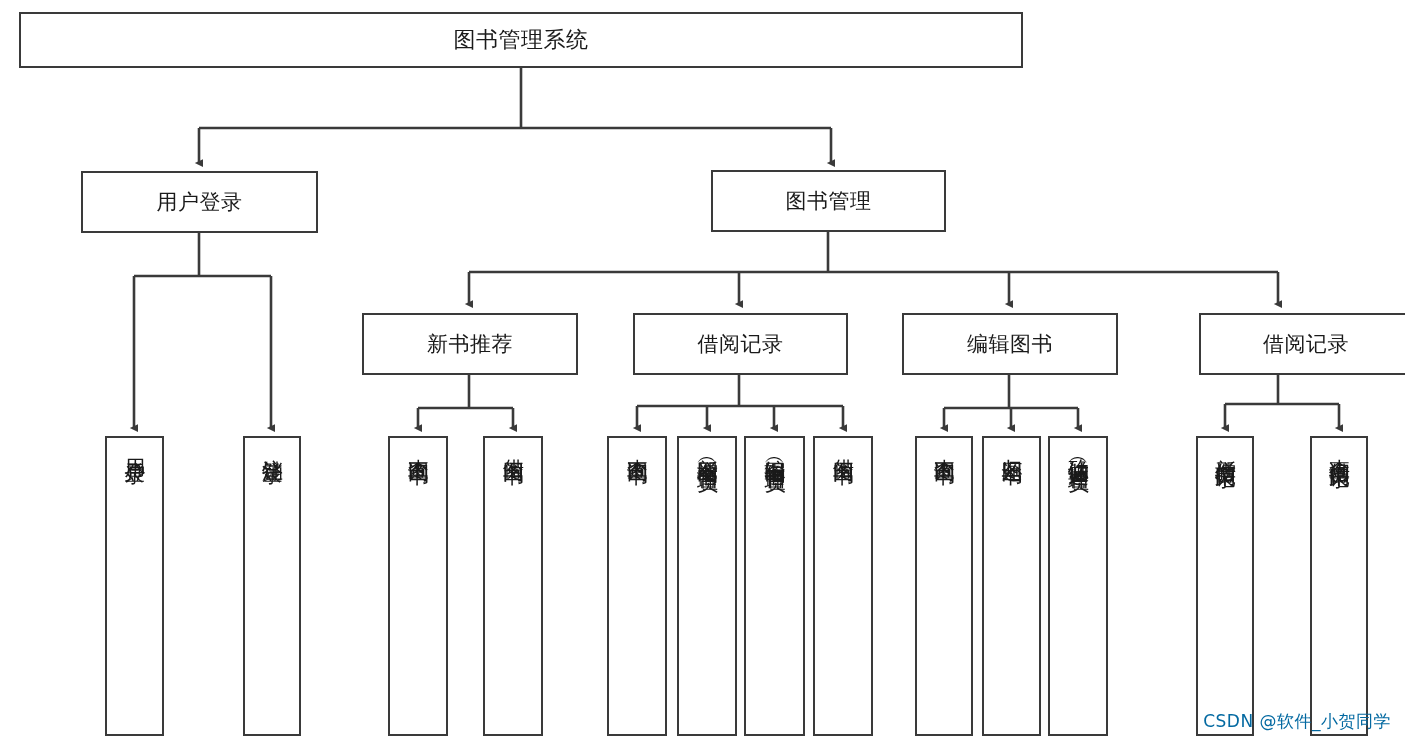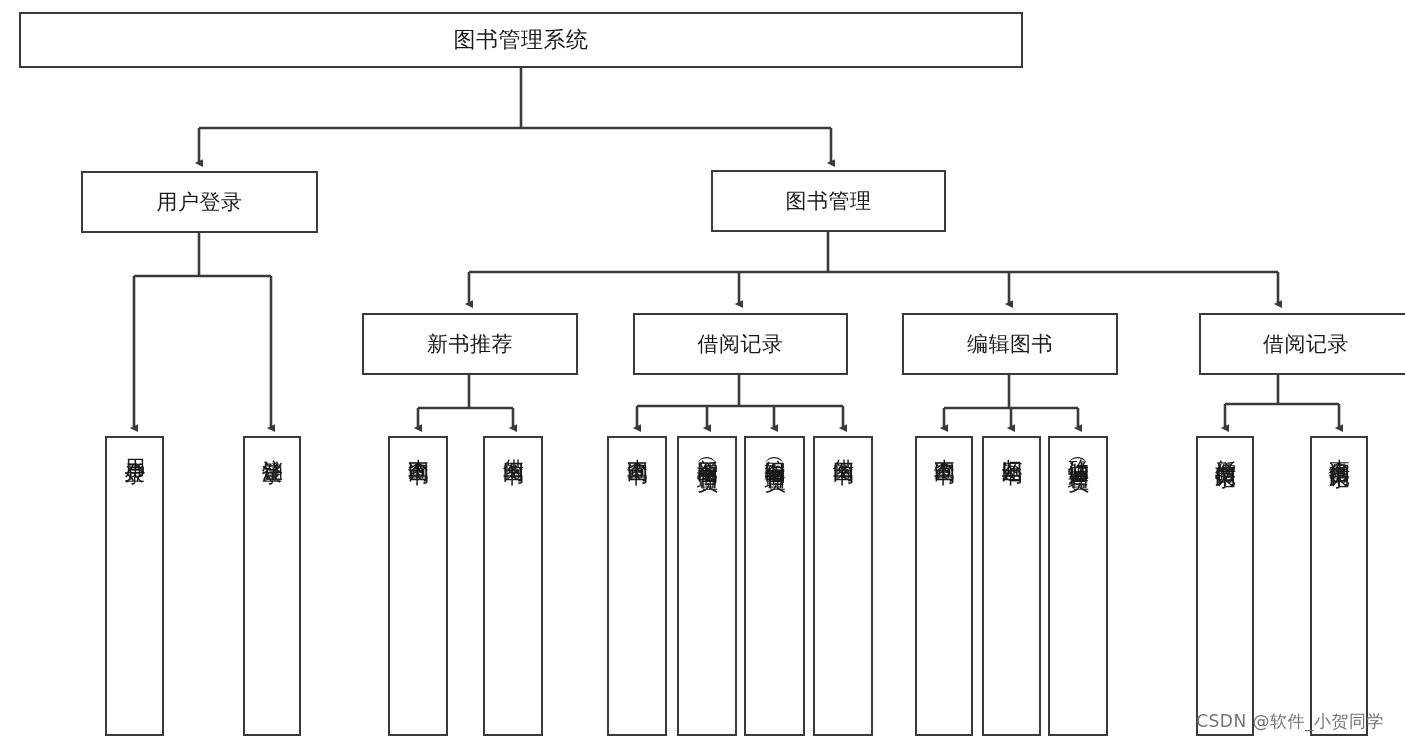--- a/index.html
+++ b/index.html
@@ -54,24 +54,24 @@
     writing-mode: vertical-rl;
     text-orientation: upright;
     font-size: 21px;
     line-height: 1.0;
     letter-spacing: 2px;
     white-space: nowrap;
   }
   .node.root .label { font-size: 22px; }
   .watermark {
     position: absolute;
-    right: 21px;
+    right: 14px;
     bottom: 6px;
     font-size: 17px;
-    color: #737373;
+    color: #0369a1;
     letter-spacing: 0.5px;
     white-space: nowrap;
     user-select: none;
   }
 </style>
 </head>
 <body>
 
 <div id="canvas">
 

